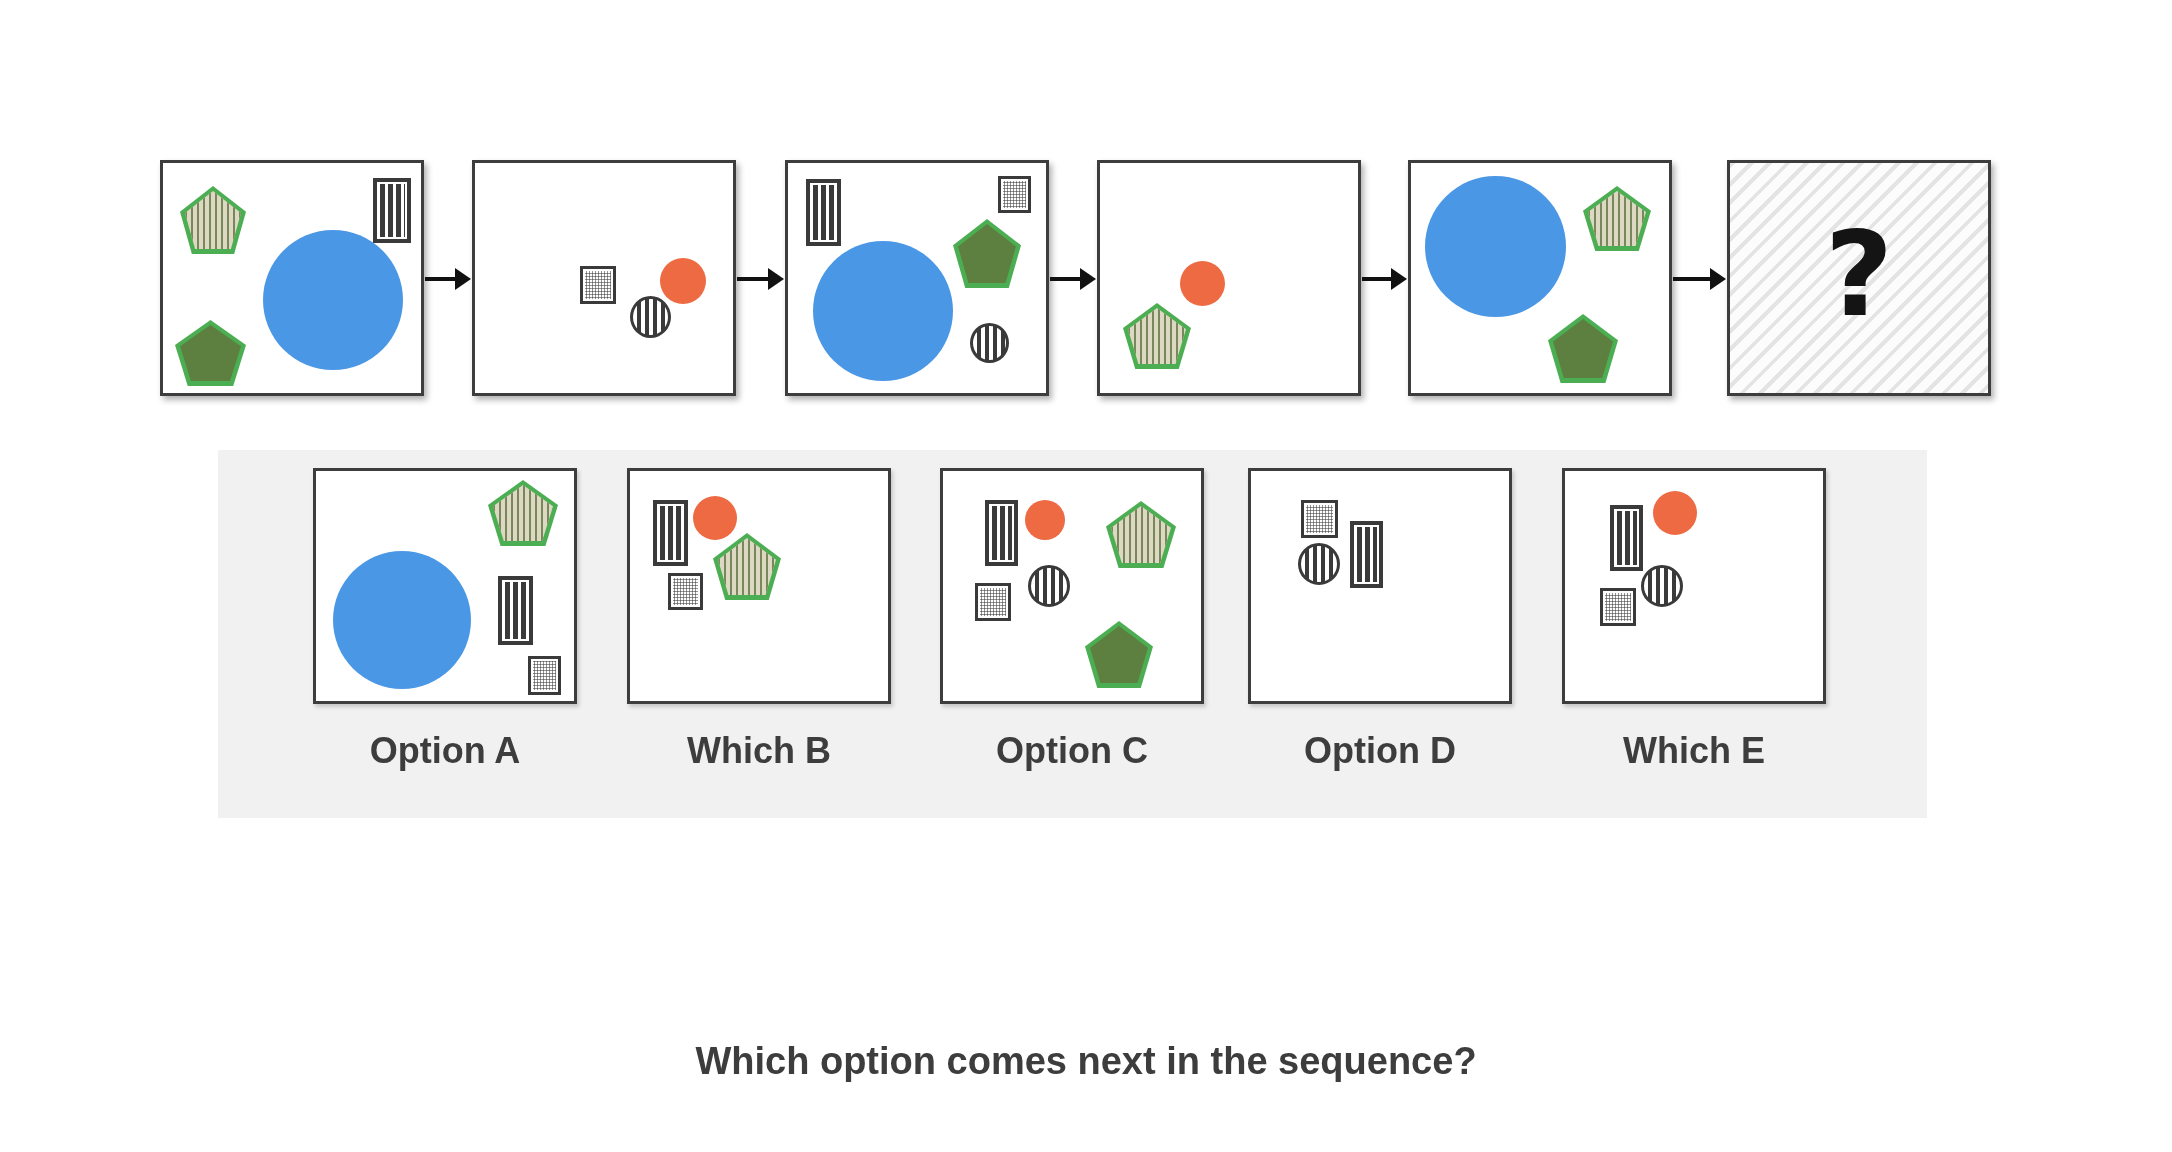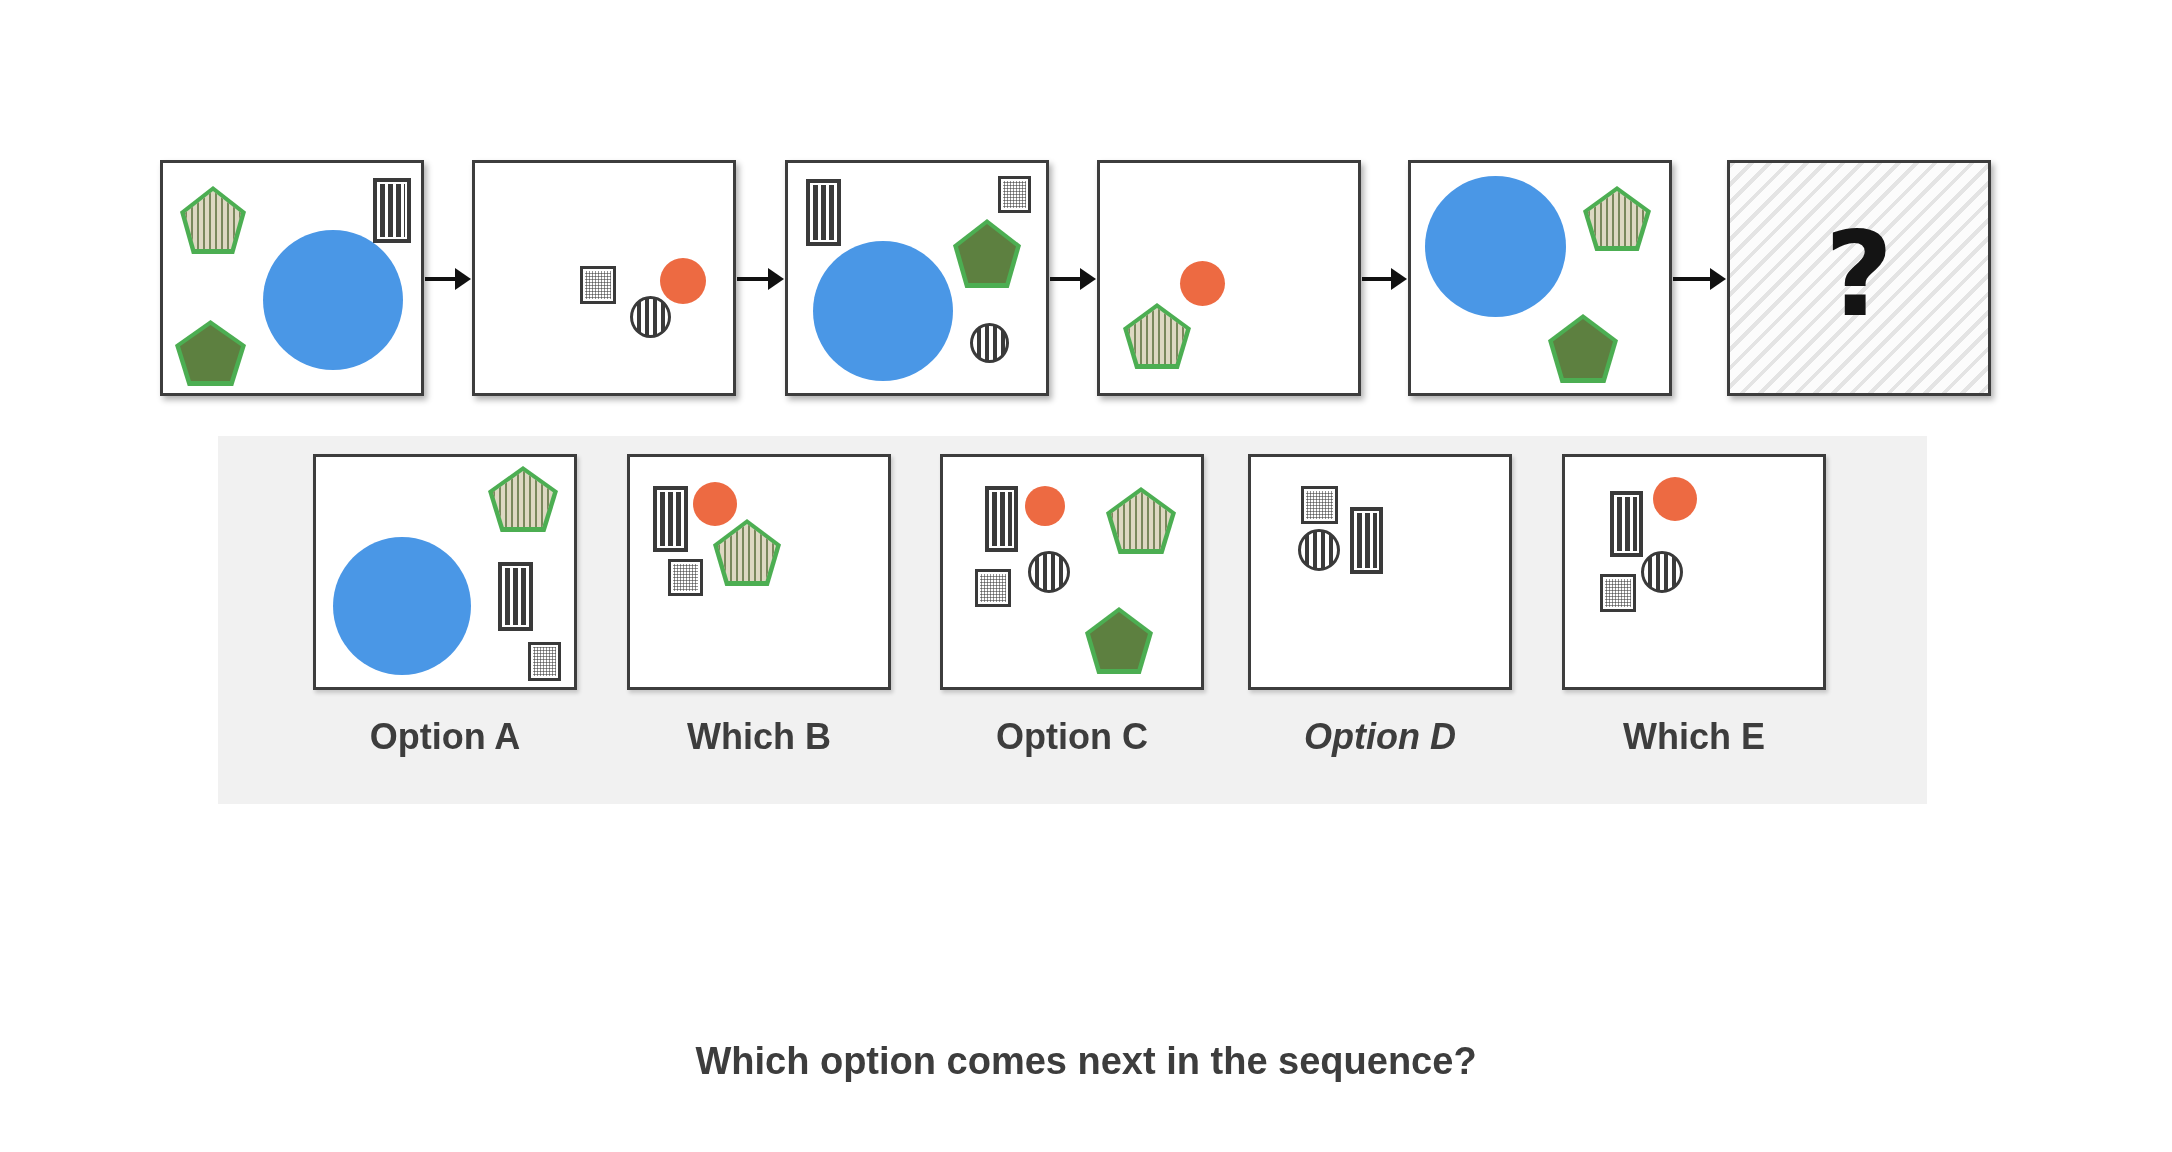--- a/index.html
+++ b/index.html
@@ -163,21 +163,21 @@
         </div>
       </div>
       <div class="arrow" style="left: 1673px; width: 53px; top: 268px;">
         <span class="a-line"></span>
         <span class="a-head"></span>
       </div>
       <div class="seq-box mystery" style="left: 1727px; top: 160px;">
         <div class="qmark">?</div>
       </div>
     </div>
-  <div id="options-panel" style="left: 218px; top: 436px; width: 1709px; height: 368px;">
+  <div id="options-panel" style="left: 218px; top: 450px; width: 1709px; height: 368px;">
       <div class="opt-box" style="left: 95px;">
         <div class="shape striped-pentagon" style="left: 172px; top: 9px; width: 70px; height: 66px;">
           <div class="penta-inner"></div>
         </div>
         <div class="shape blue-circle" style="left: 17px; top: 80px; width: 138px; height: 138px;"></div>
         <div class="shape striped-rect" style="left: 182px; top: 105px; width: 35px; height: 69px;"></div>
         <div class="shape checkered-square" style="left: 212px; top: 185px; width: 33px; height: 39px;"></div>
       </div>
       <div class="opt-label" style="left: 95px;">Option A</div>
       <div class="opt-box" style="left: 409px;">
@@ -200,21 +200,21 @@
         <div class="shape solid-pentagon" style="left: 142px; top: 150px; width: 68px; height: 67px;">
           <div class="penta-inner"></div>
         </div>
       </div>
       <div class="opt-label" style="left: 722px;">Option C</div>
       <div class="opt-box" style="left: 1030px;">
         <div class="shape checkered-square" style="left: 50px; top: 29px; width: 37px; height: 38px;"></div>
         <div class="shape striped-circle" style="left: 47px; top: 72px; width: 42px; height: 42px;"></div>
         <div class="shape striped-rect" style="left: 99px; top: 50px; width: 33px; height: 67px;"></div>
       </div>
-      <div class="opt-label" style="left: 1030px; font-style: italic;">Option D</div>
+      <div class="opt-label" style="left: 1030px;">Option D</div>
       <div class="opt-box" style="left: 1344px;">
         <div class="shape striped-rect" style="left: 45px; top: 34px; width: 33px; height: 66px;"></div>
         <div class="shape orange-circle" style="left: 88px; top: 20px; width: 44px; height: 44px;"></div>
         <div class="shape striped-circle" style="left: 76px; top: 94px; width: 42px; height: 42px;"></div>
         <div class="shape checkered-square" style="left: 35px; top: 117px; width: 36px; height: 38px;"></div>
       </div>
       <div class="opt-label" style="left: 1344px;">Which E</div>
     </div>
   <div id="question">Which option comes next in the sequence?</div>
 </div>

